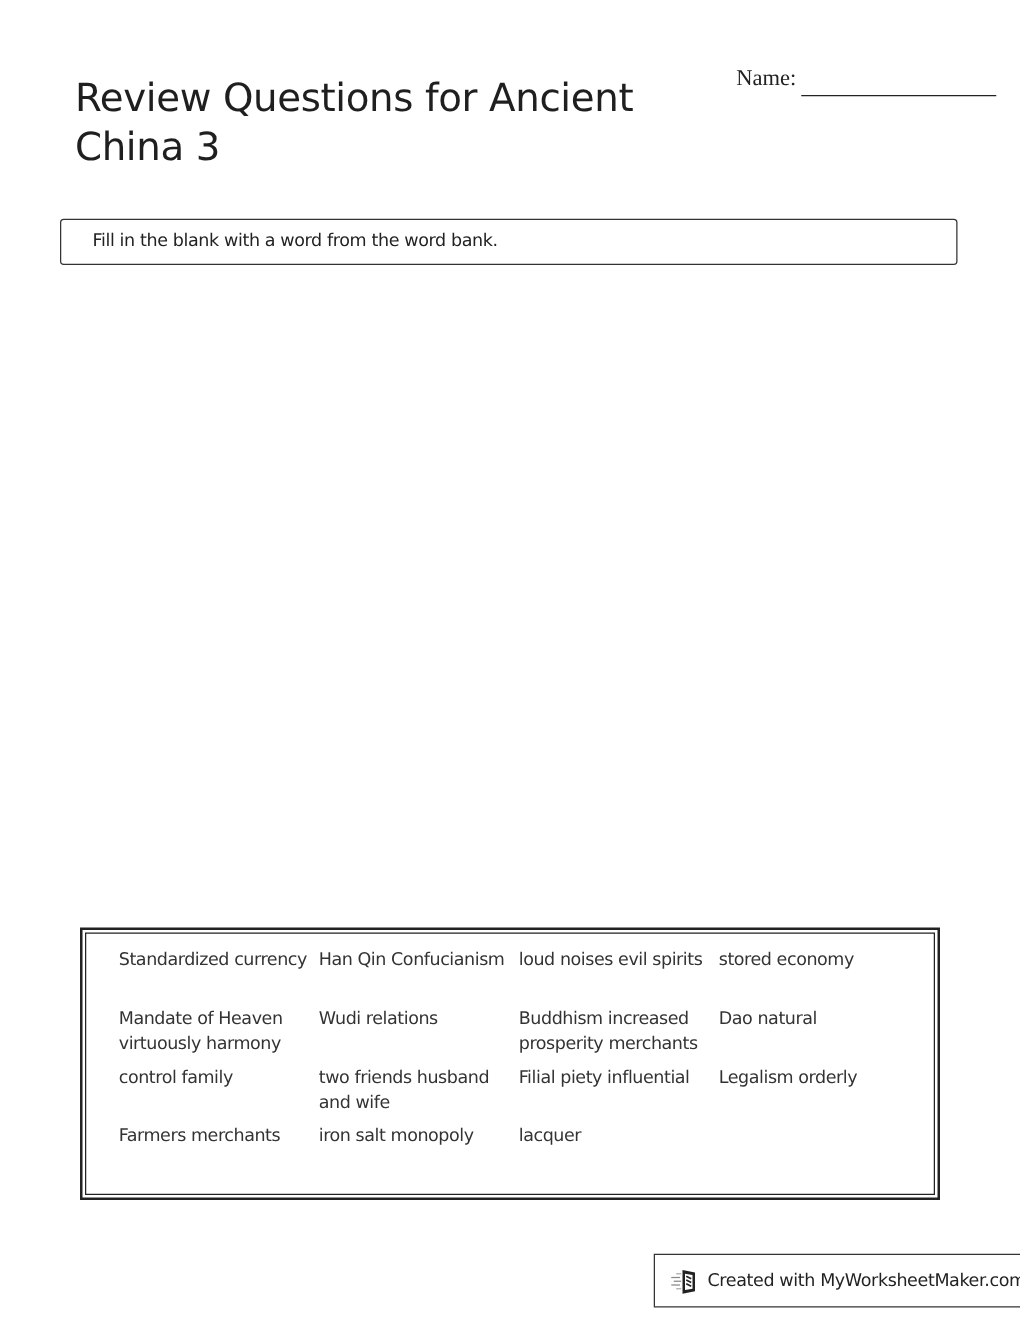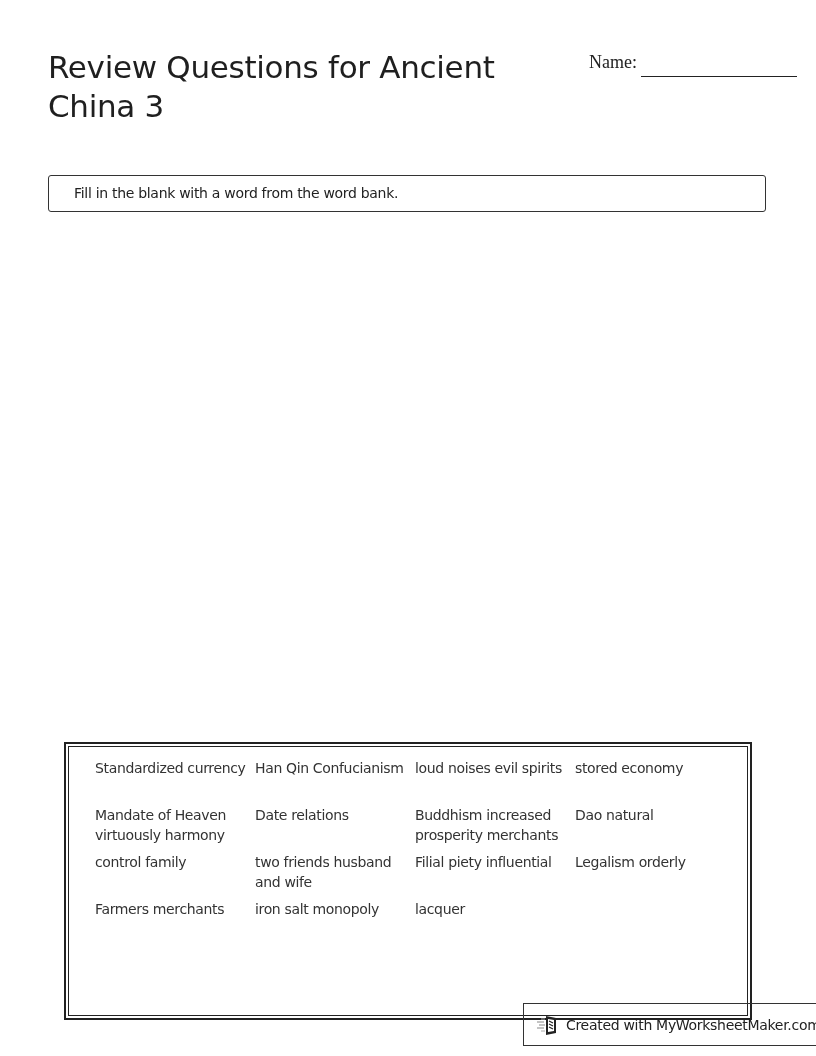--- a/index.html
+++ b/index.html
@@ -1,33 +1,33 @@
 <!DOCTYPE html>
 <html><head>
 <meta charset="utf-8">
 <style>
   html, body { margin: 0; padding: 0; background: #ffffff; }
   body { width: 816px; height: 1056px; position: relative; overflow: hidden; color: #222; font-family: "DejaVu Sans", "Liberation Sans", sans-serif; }
   .title {
     position: absolute; left: 48px; top: 48px; width: 470px;
     font-family: "DejaVu Sans", sans-serif; font-size: 31px; line-height: 39px;
-    color: #1f1f1f; font-weight: normal; letter-spacing: -0.3px; margin: 0;
+    color: #1f1f1f; font-weight: normal; letter-spacing: -0.3px; margin: 12px;
   }
   .meta { position: absolute; left: 569px; top: 50px; width: 230px; font-family: "Liberation Serif", "DejaVu Serif", serif; font-size: 18px; color: #222; }
   .meta-row { position: relative; height: 38px; }
   .meta-label { position: absolute; right: 162px; top: 2px; }
   .meta-line { position: absolute; left: 72px; width: 156px; top: 26px; border-bottom: 1px solid #222; height: 0; }
   .instructions {
     position: absolute; left: 48px; top: 175px; width: 718px; height: 37px;
     border: 1px solid #333; border-radius: 3px; box-sizing: border-box;
     font-size: 14px; line-height: 35px; padding-left: 25px; color: #222;
     font-family: "DejaVu Sans", sans-serif; letter-spacing: -0.3px;
   }
   .wordbank-outer {
-    position: absolute; left: 64px; top: 742px; width: 688px; height: 278px;
+    position: absolute; left: 64px; top: 742px; width: 688px; height: 218px;
     border: 2px solid #222; box-sizing: border-box; padding: 2px;
   }
   .wordbank-inner {
     width: 100%; height: 100%; border: 1px solid #222; box-sizing: border-box;
     padding: 12px 0 0 26px;
   }
   .wb-grid { display: grid; grid-template-columns: 160px 160px 160px 160px; row-gap: 8px; }
   .wb-item { font-size: 14px; line-height: 19.5px; color: #333; font-family: "DejaVu Sans", sans-serif; letter-spacing: -0.35px; padding-right: 6px; min-height: 39px; }
   .wb-item.short { min-height: 19.5px; }
   .footer {
@@ -52,21 +52,21 @@
 <div class="instructions">Fill in the blank with a word from the word bank.</div>
 
 <div class="wordbank-outer">
   <div class="wordbank-inner">
     <div class="wb-grid">
       <div class="wb-item">Standardized currency</div>
       <div class="wb-item">Han Qin Confucianism</div>
       <div class="wb-item">loud noises evil spirits</div>
       <div class="wb-item">stored economy</div>
       <div class="wb-item">Mandate of Heaven virtuously harmony</div>
-      <div class="wb-item">Date relations</div>
+      <div class="wb-item">Wudi relations</div>
       <div class="wb-item">Buddhism increased prosperity merchants</div>
       <div class="wb-item">Dao natural</div>
       <div class="wb-item">control family</div>
       <div class="wb-item">two friends husband and wife</div>
       <div class="wb-item short">Filial piety influential</div>
       <div class="wb-item short">Legalism orderly</div>
       <div class="wb-item short">Farmers merchants</div>
       <div class="wb-item short">iron salt monopoly</div>
       <div class="wb-item short">lacquer</div>
     </div>

